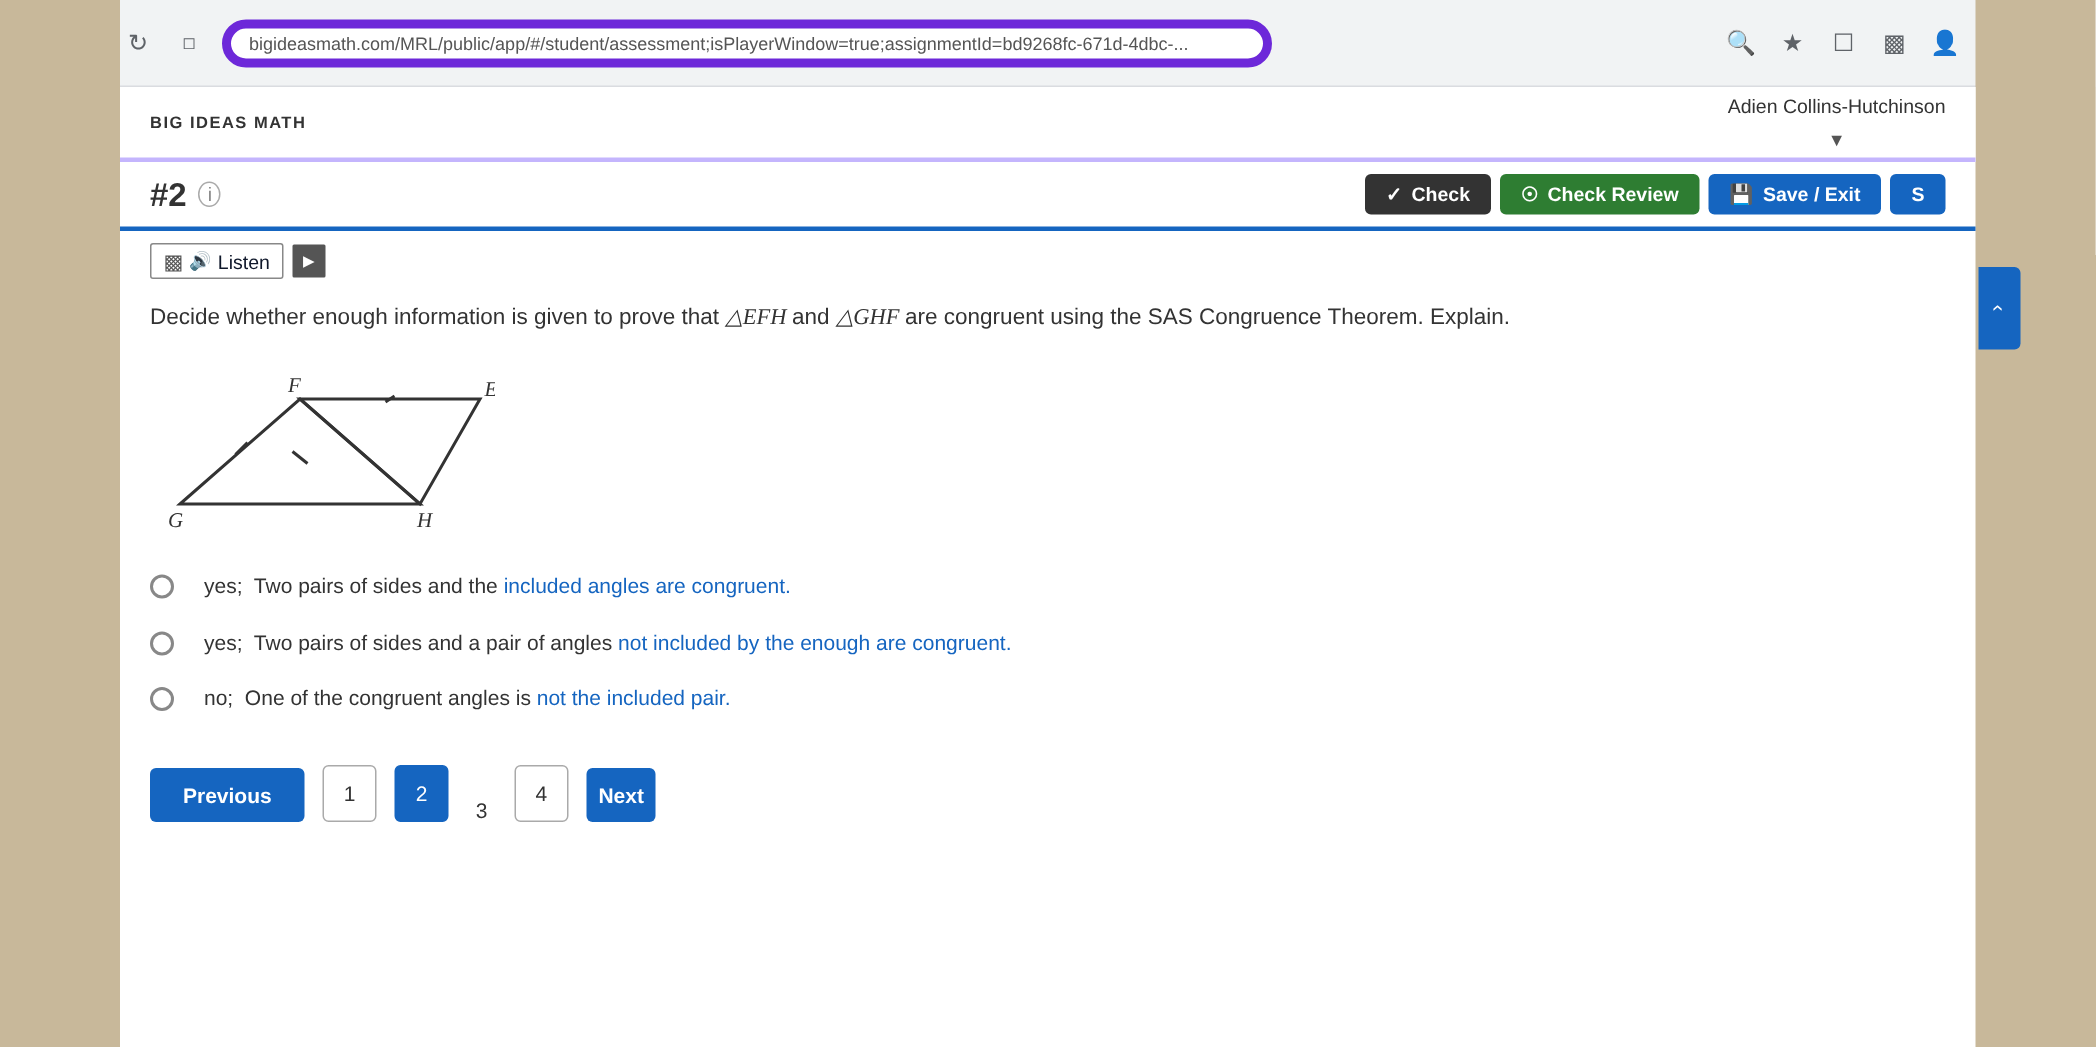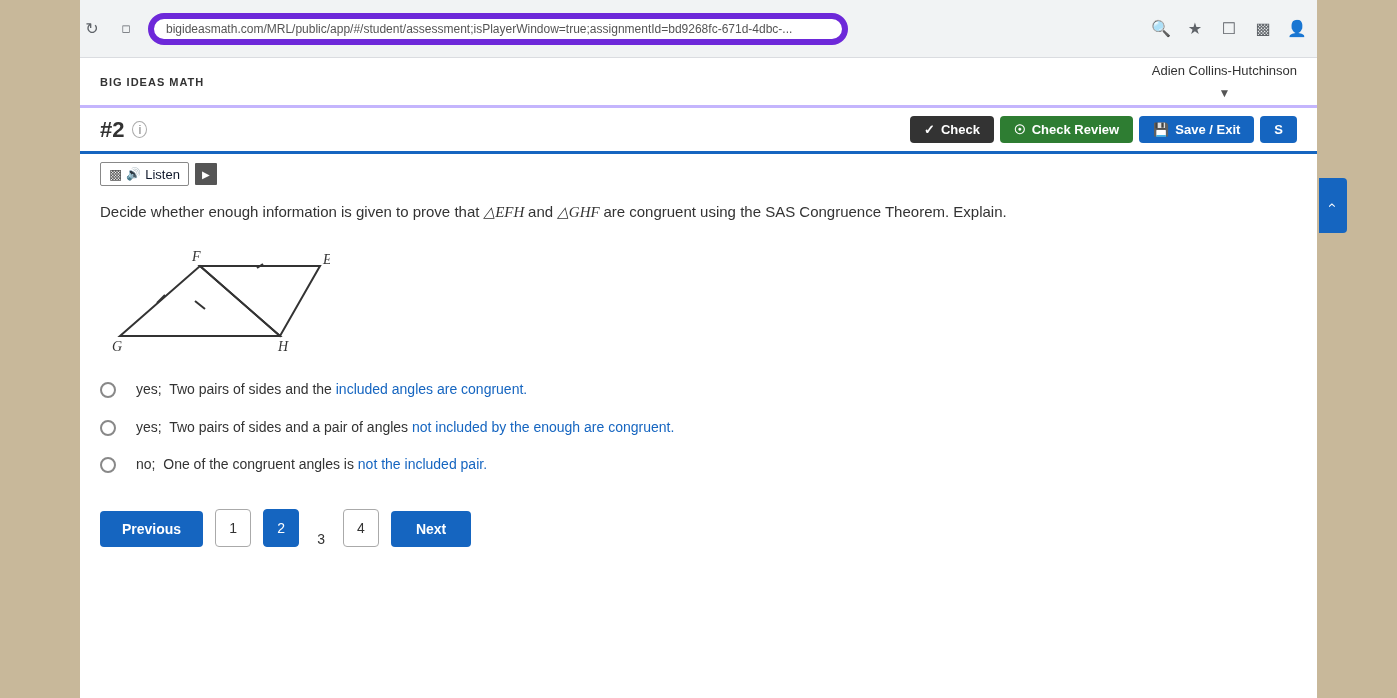--- a/index.html
+++ b/index.html
@@ -283,21 +283,21 @@
     }
     .page-num-static {
       font-size: 14px;
       color: #333;
       padding: 0 6px;
     }
     .next-btn {
       background: #1565c0;
       color: white;
       border: none;
-      padding: 10px 25px;
+      padding: 10px 8px;
       border-radius: 4px;
       font-size: 14px;
       font-weight: 600;
       cursor: pointer;
     }
 
     
     .expand-btn {
       position: absolute;
       right: -60px;

